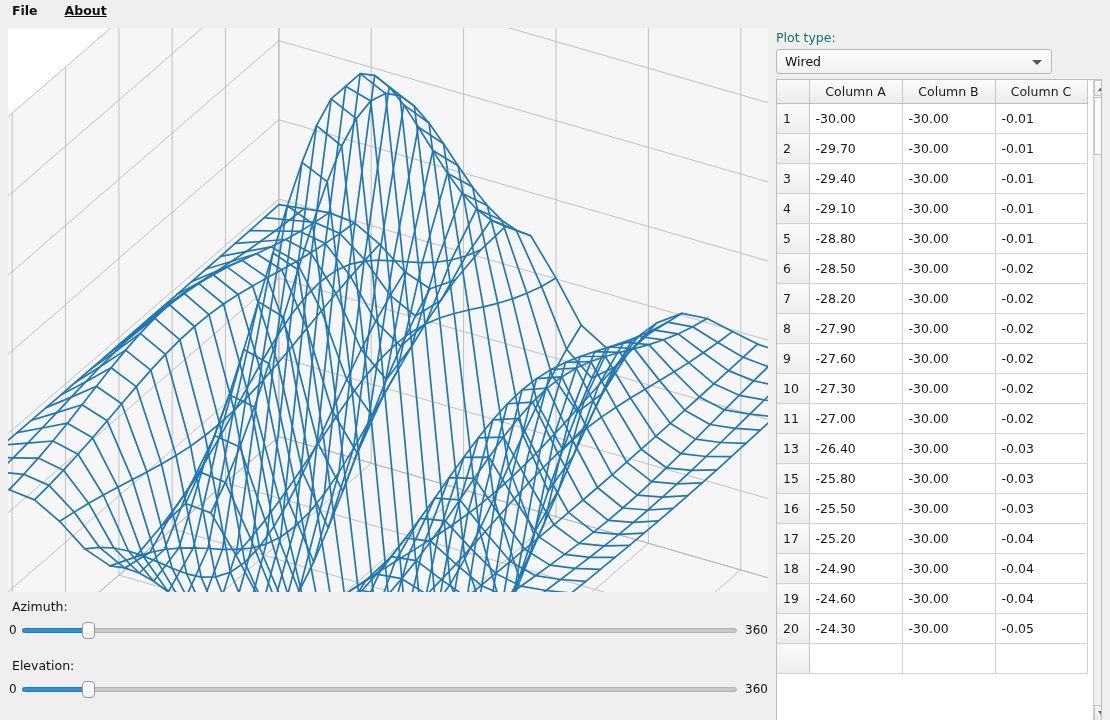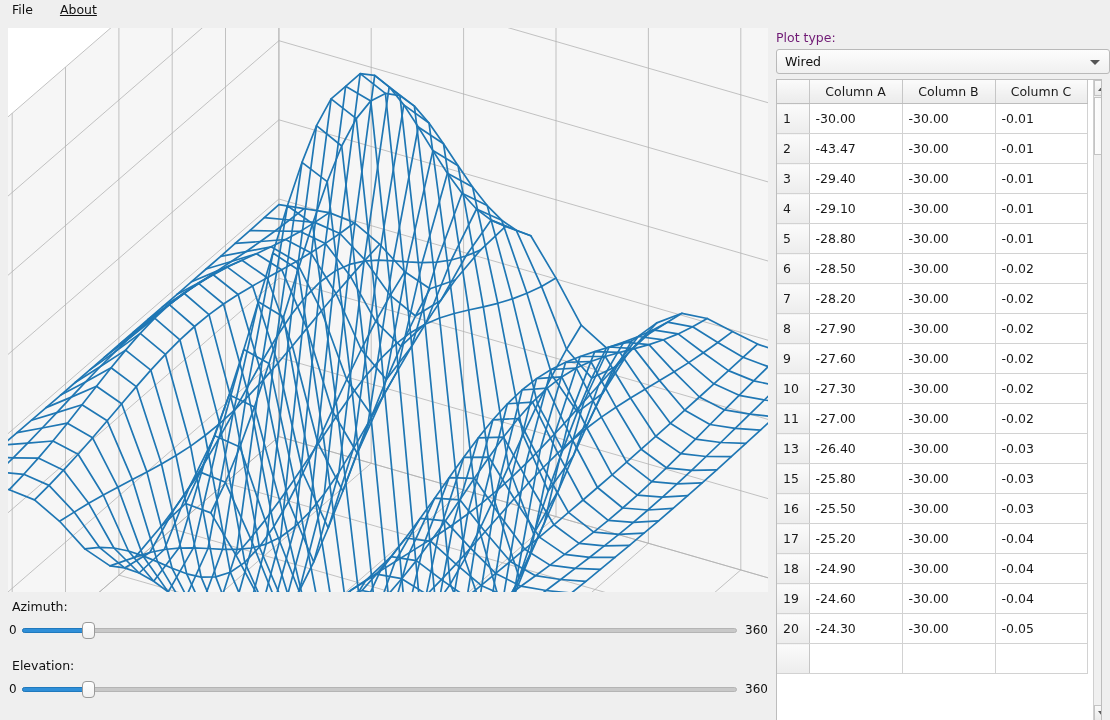--- a/index.html
+++ b/index.html
@@ -10,21 +10,21 @@
     font-family: "DejaVu Sans", sans-serif;
     font-size: 12px;
     color: #1a1a1a;
   }
   #app { position: relative; width: 1110px; height: 720px; }
 
   
   #menubar {
     position: absolute; left: 0; top: 0; width: 1110px; height: 20px;
     background: #efefef;
-    display: flex; 
+    display: flex; align-items: center; font-weight: bold;
   }
   .menu-item {
     padding: 2px 8px 2px 8px;
     font-size: 12.5px;
     color: #101010;
     cursor: default;
     margin-left: 4px;
   }
   .menu-item .mn { text-decoration: underline; margin-left: 7px; }
 
@@ -75,24 +75,24 @@
     box-sizing: border-box;
   }
 
   
   #right-pane {
     position: absolute; left: 770px; top: 21px; width: 340px; height: 699px;
     background: #efefef;
   }
   #plot-type-label {
     position: absolute; left: 6px; top: 9px;
-    font-size: 12.5px; color: #701a75;
+    font-size: 12.5px; color: #0f766e;
   }
   #plot-type-combo {
-    position: absolute; left: 6px; top: 28px; width: 334px; height: 25px;
+    position: absolute; left: 6px; top: 28px; width: 276px; height: 25px;
     background: linear-gradient(to bottom, #fdfdfd, #f0f0f0);
     border: 1px solid #b9b9b9;
     border-radius: 3px;
     box-sizing: border-box;
   }
   #plot-type-value {
     position: absolute; left: 8px; top: 4px;
     font-size: 12.5px; color: #101010;
   }
   #combo-arrow {
@@ -397,21 +397,21 @@
         </thead>
         <tbody id="table-body">
             <tr>
               <td class="rowhdr">1</td>
               <td>-30.00</td>
               <td>-30.00</td>
               <td>-0.01</td>
             </tr>
             <tr>
               <td class="rowhdr">2</td>
-              <td>-43.47</td>
+              <td>-29.70</td>
               <td>-30.00</td>
               <td>-0.01</td>
             </tr>
             <tr>
               <td class="rowhdr">3</td>
               <td>-29.40</td>
               <td>-30.00</td>
               <td>-0.01</td>
             </tr>
             <tr>

